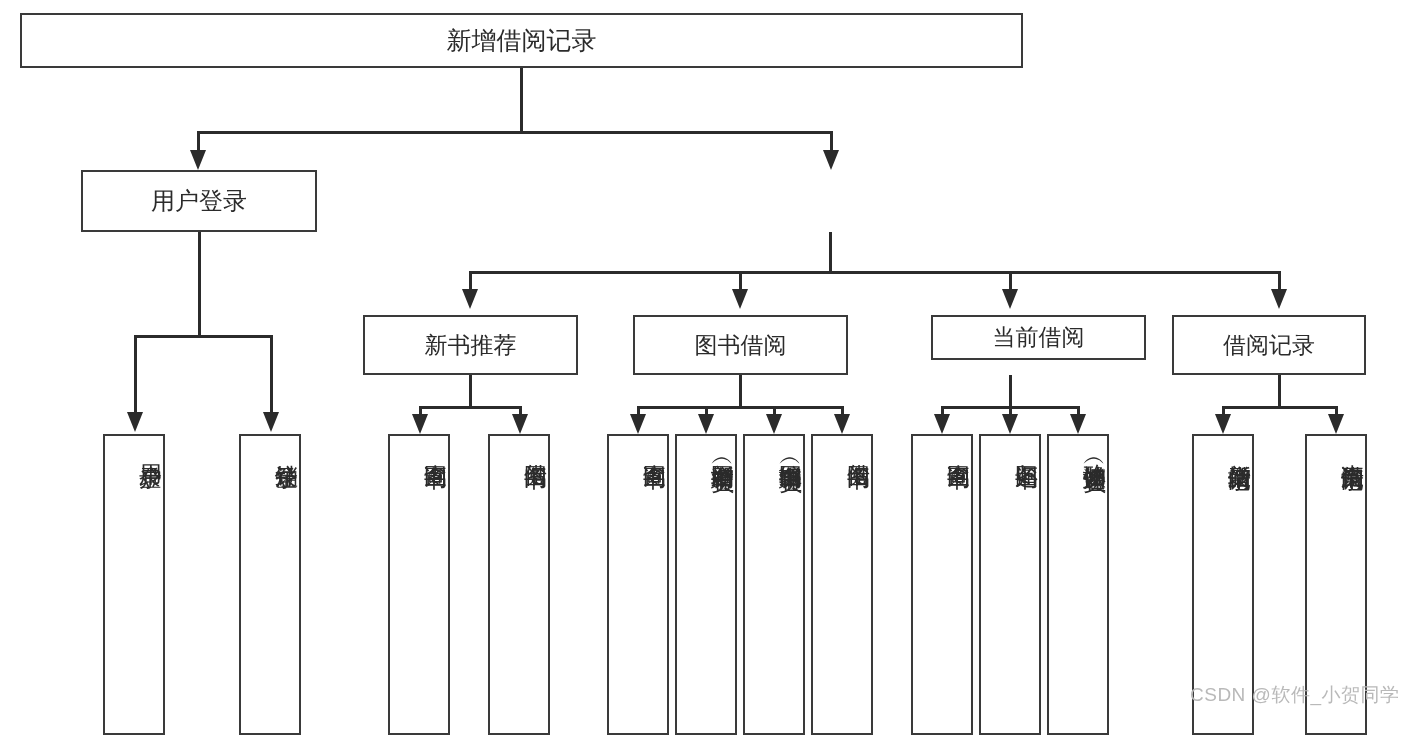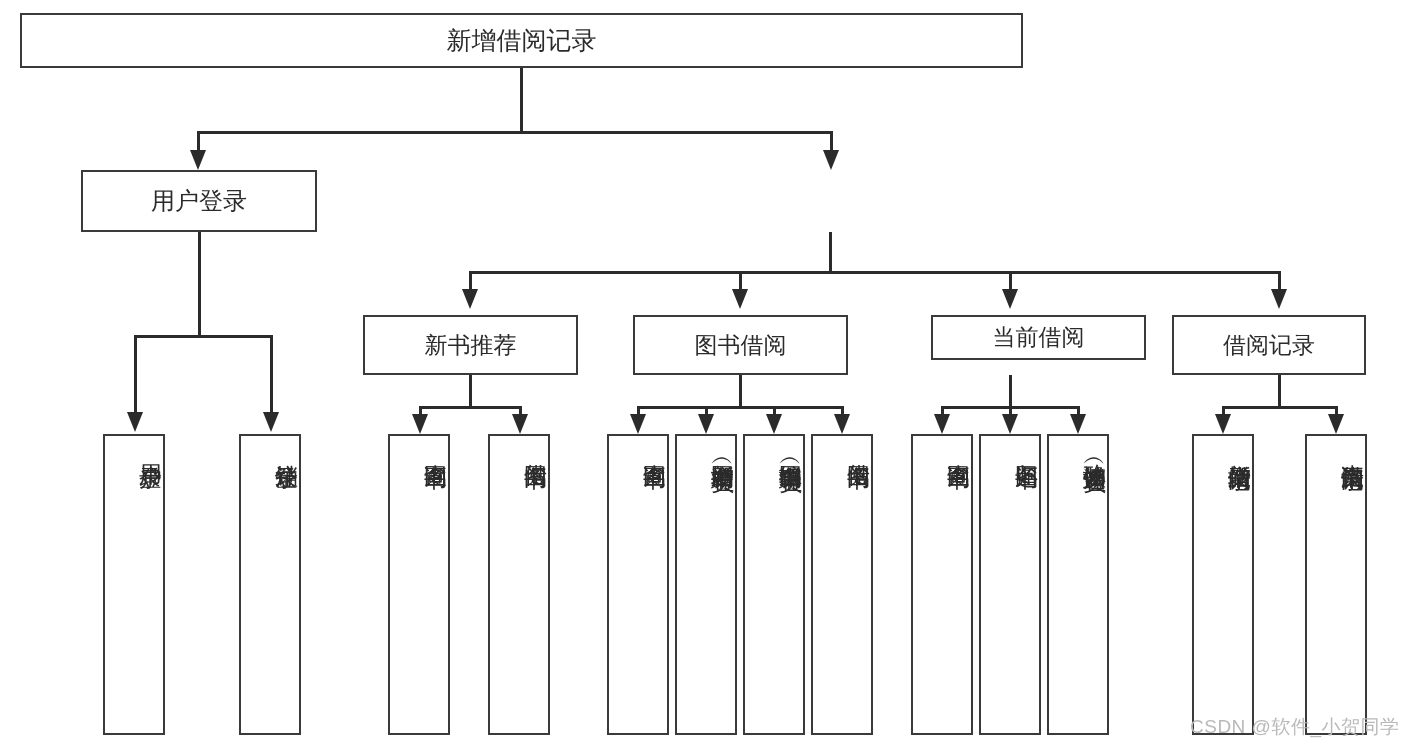--- a/index.html
+++ b/index.html
@@ -195,15 +195,15 @@
     <span class="vtext">确认归还（管理员）</span>
   </div>
 
   <div class="node leaf" style="left:1192px; top:434px; width:62px; height:301px;">
     <span class="vtext">新增借阅记录</span>
   </div>
   <div class="node leaf" style="left:1305px; top:434px; width:62px; height:301px;">
     <span class="vtext">查询借阅记录</span>
   </div>
 
-  <div class="watermark" style="left:1190px; top:714px;">CSDN @软件_小贺同学</div>
+  <div class="watermark" style="left:1190px; top:682px;">CSDN @软件_小贺同学</div>
 
 </div>
 
 </body></html>

